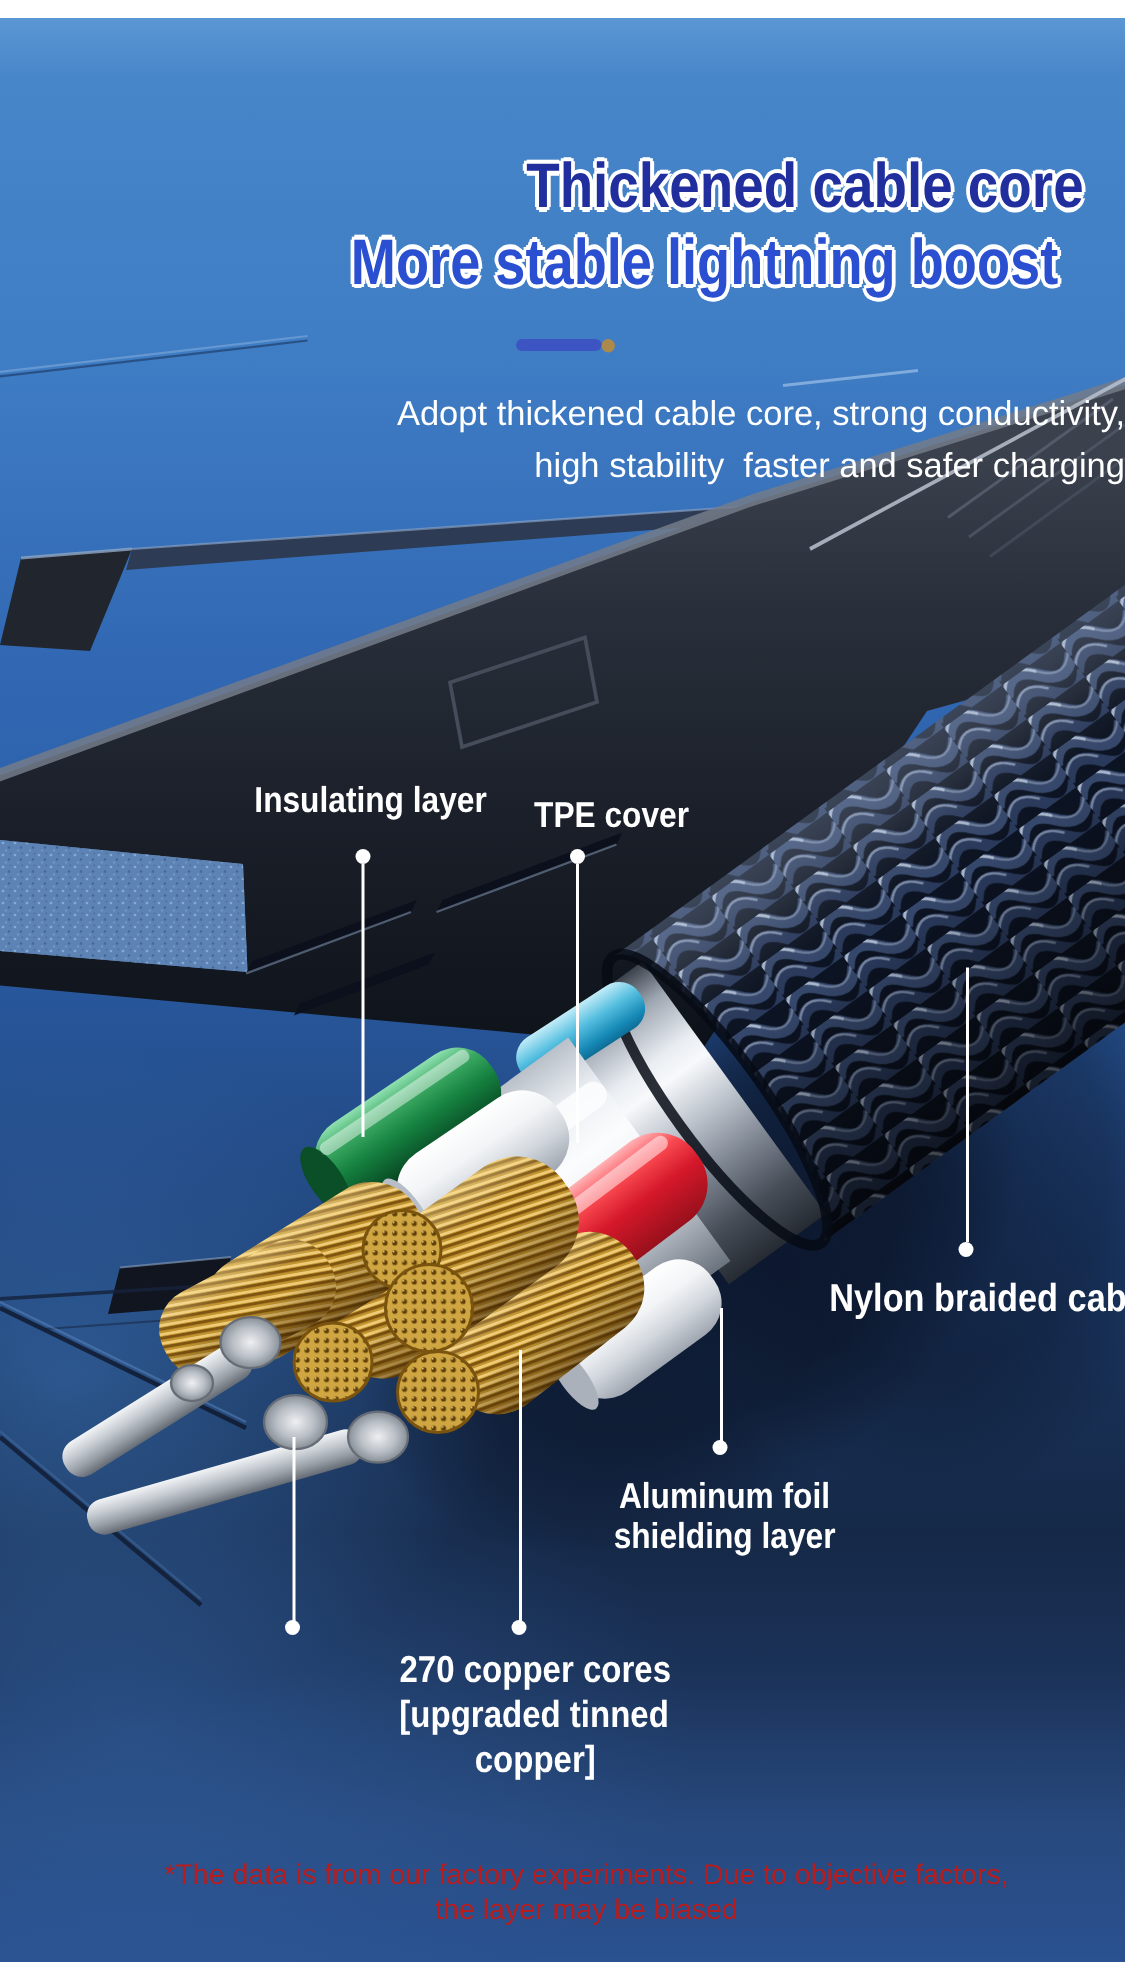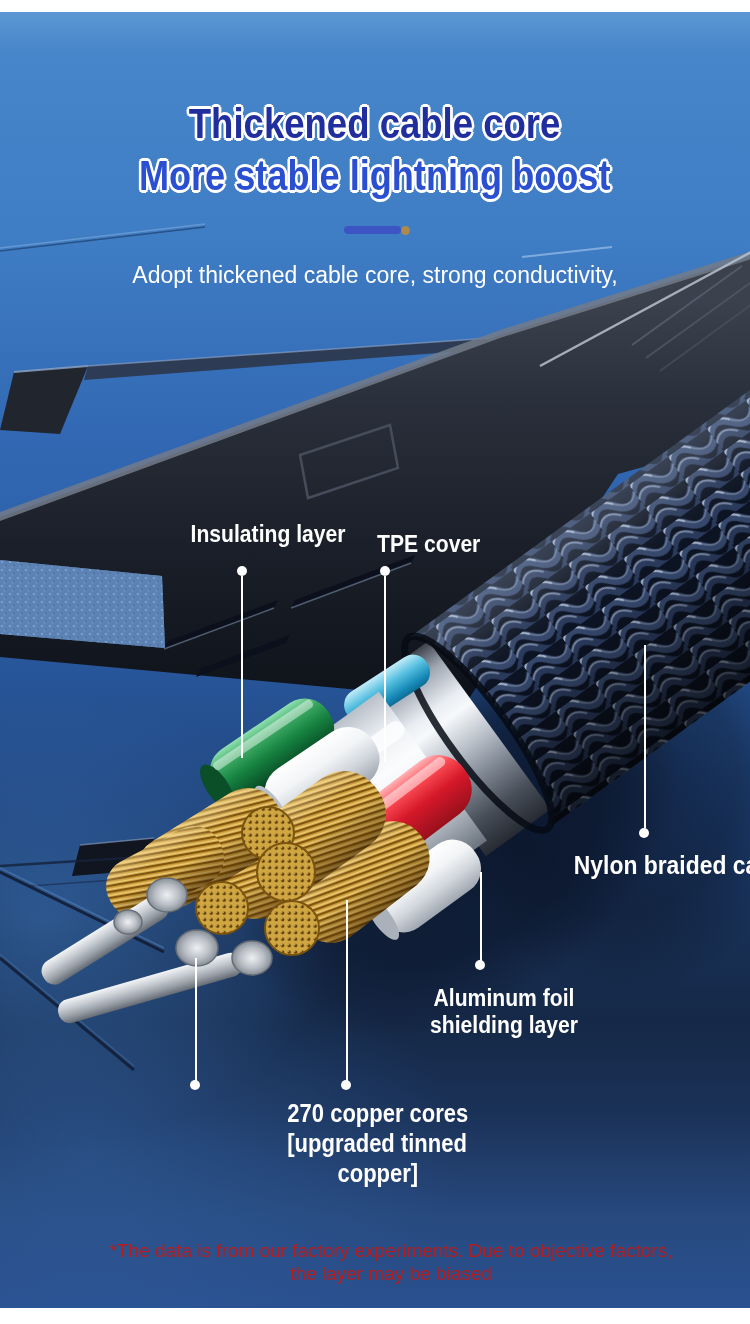--- a/index.html
+++ b/index.html
@@ -9,29 +9,29 @@
       background:
         radial-gradient(420px 320px at 6% 70%, rgba(64,124,196,.50), rgba(64,124,196,0) 70%),
         radial-gradient(520px 300px at 12% 88%, rgba(53,104,172,.45), rgba(53,104,172,0) 72%),
         linear-gradient(180deg,#5b97d4 0%,#4886ca 3%,#3e7cc4 18%,#3268b3 33%,#2a5da8 45%,
           #25508f 55%,#1e4074 63%,#183055 71%,#152847 78%,#1b3258 85%,#27497e 93%,#2a5190 100%);}
   .scene{position:absolute;left:0;top:0;width:750px;height:1324px;}
   .abs{position:absolute;}
   .cond{display:inline-block;transform:scaleX(var(--sx,0.88));transform-origin:50% 50%;white-space:pre;}
   .watermark{left:0;top:52px;width:750px;text-align:center;font-size:78px;font-weight:bold;font-style:italic;
              letter-spacing:2px;color:transparent;-webkit-text-stroke:2px rgba(255,255,255,.82);white-space:nowrap;}
-  .h-line{left:0;width:750px;text-align:center;font-weight:bold;white-space:nowrap;
+  .h-line{left:0;width:750px;text-align:right;font-weight:bold;white-space:nowrap;
           text-shadow:-2px -2px 0 #fff,2px -2px 0 #fff,-2px 2px 0 #fff,2px 2px 0 #fff,
                       -3px 0 0 #fff,3px 0 0 #fff,0 -3px 0 #fff,0 3px 0 #fff;}
   .title{top:100px;font-size:42px;color:#212f9e;}
   .subtitle{top:151px;font-size:43px;color:#2a4fd0;}
   .divider-bar{left:344px;top:226px;width:57px;height:8px;border-radius:4px;background:#3d55c2;}
   .divider-dot{left:401px;top:226px;width:9px;height:9px;border-radius:50%;background:#ab8a4b;}
-  .desc{left:0;width:750px;text-align:center;color:#ffffff;font-size:23px;white-space:pre-wrap;}
-  .callout{color:#ffffff;font-weight:bold;text-align:center;line-height:1.12;margin-left:21px;}
+  .desc{left:0;width:750px;text-align:right;color:#ffffff;font-size:23px;white-space:pre-wrap;}
+  .callout{color:#ffffff;font-weight:bold;text-align:center;line-height:1.12;}
   .lead{position:absolute;width:2px;background:#ffffff;}
   .dot{position:absolute;width:10px;height:10px;border-radius:50%;background:#ffffff;}
   .foot{left:16px;width:750px;text-align:center;color:#b91c1c;font-size:19px;}
 </style>
 </head>
 <body>
 
 <div class="page">
   <div class="bg abs"></div>
 
@@ -252,20 +252,21 @@
         <ellipse cx="128" cy="922" rx="14" ry="12" fill="url(#silverFace)" stroke="#666d76" stroke-width="1.5"></ellipse>
       </g>
     </g>
   </svg>
 
   <div class="abs h-line title"><span class="cond" style="--sx:.87">Thickened cable core</span></div>
   <div class="abs h-line subtitle"><span class="cond" style="--sx:.84">More stable lightning boost</span></div>
   <div class="abs divider-bar"></div>
   <div class="abs divider-dot"></div>
   <div class="abs desc" style="top:262px">Adopt thickened cable core, strong conductivity,</div>
+  <div class="abs desc" style="top:297px">high stability  faster and safer charging</div>
 
   <div class="abs callout" style="left:147px;top:521px;width:200px;font-size:24px">
     <span class="cond">Insulating layer</span>
   </div>
   <div class="dot" style="left:237px;top:566px"></div>
   <div class="lead" style="left:241px;top:576px;height:182px"></div>
 
   <div class="abs callout" style="left:308px;top:531px;width:200px;font-size:24px">
     <span class="cond">TPE cover</span>
   </div>

